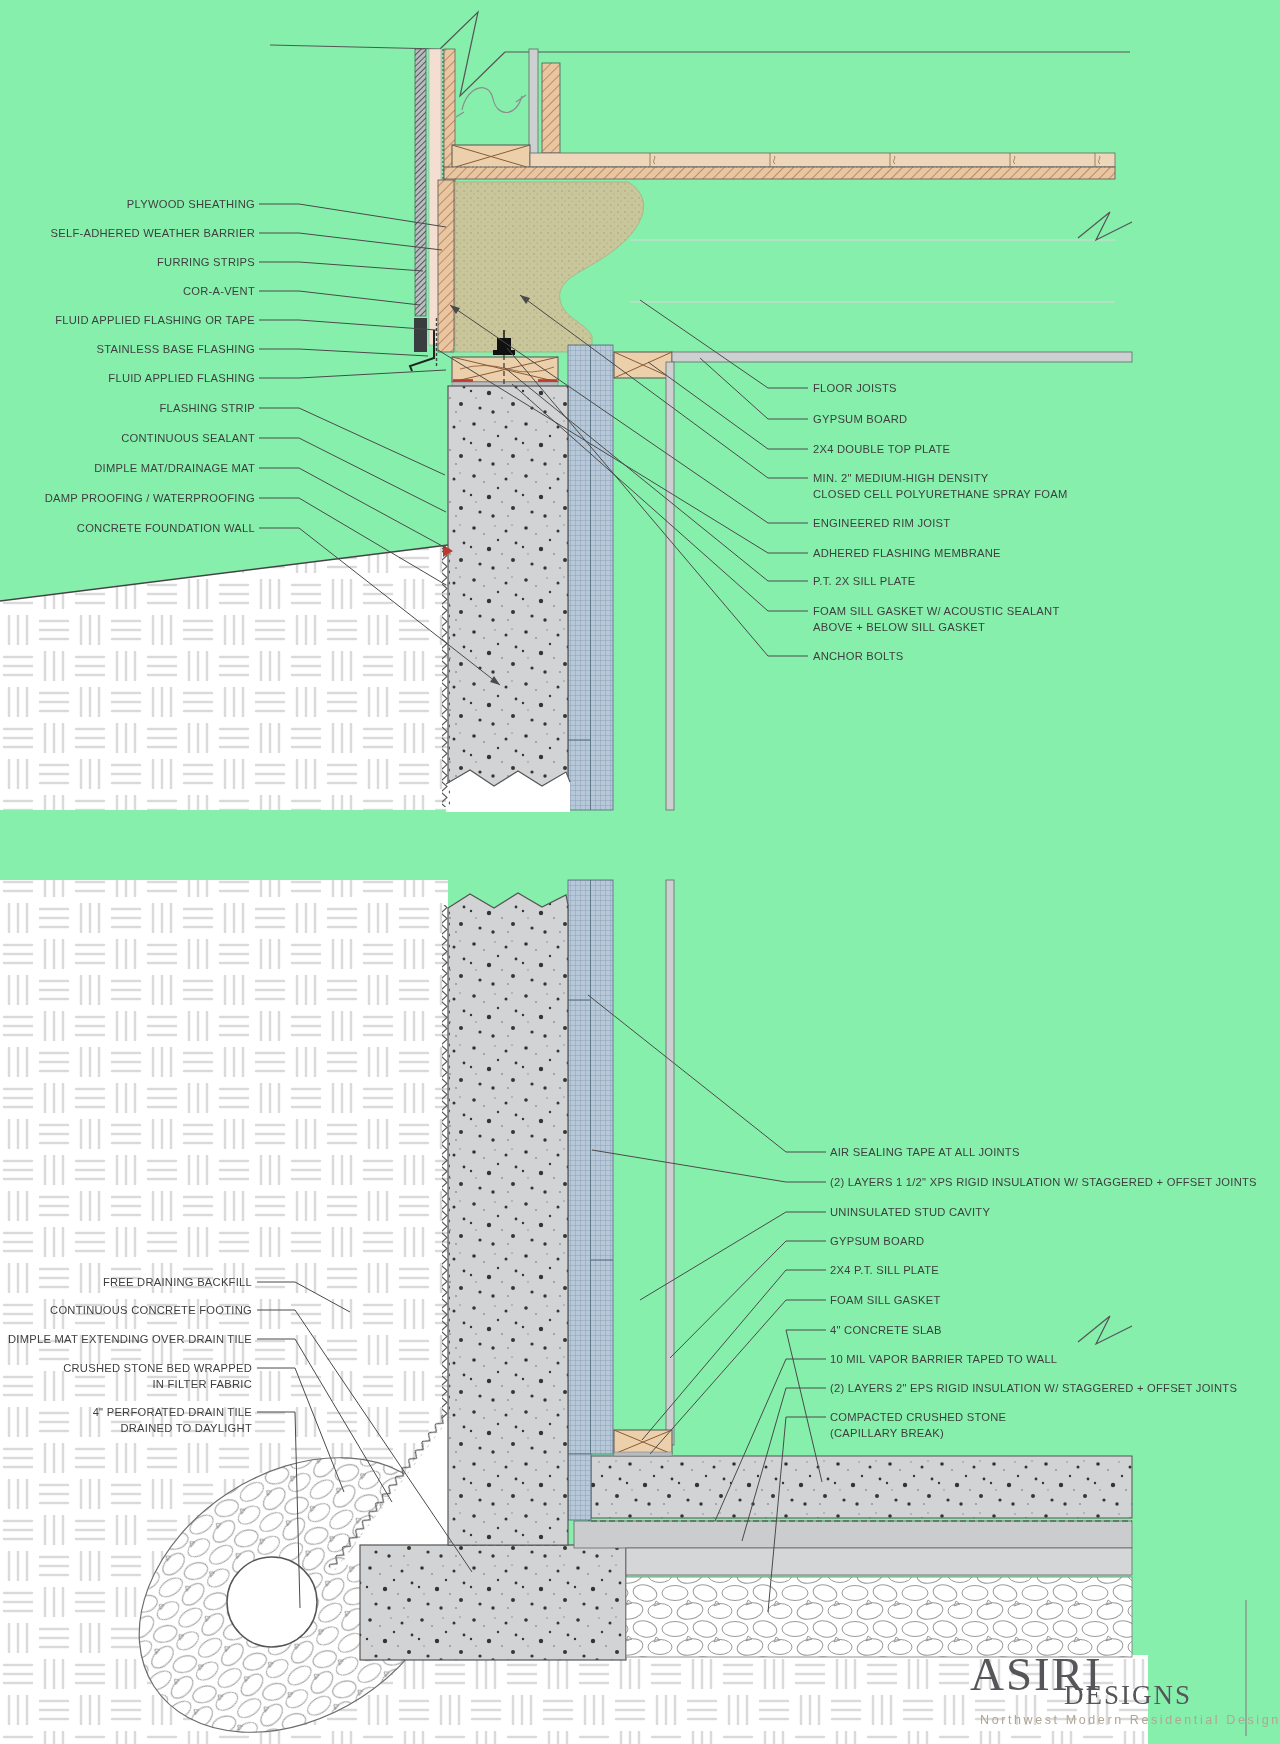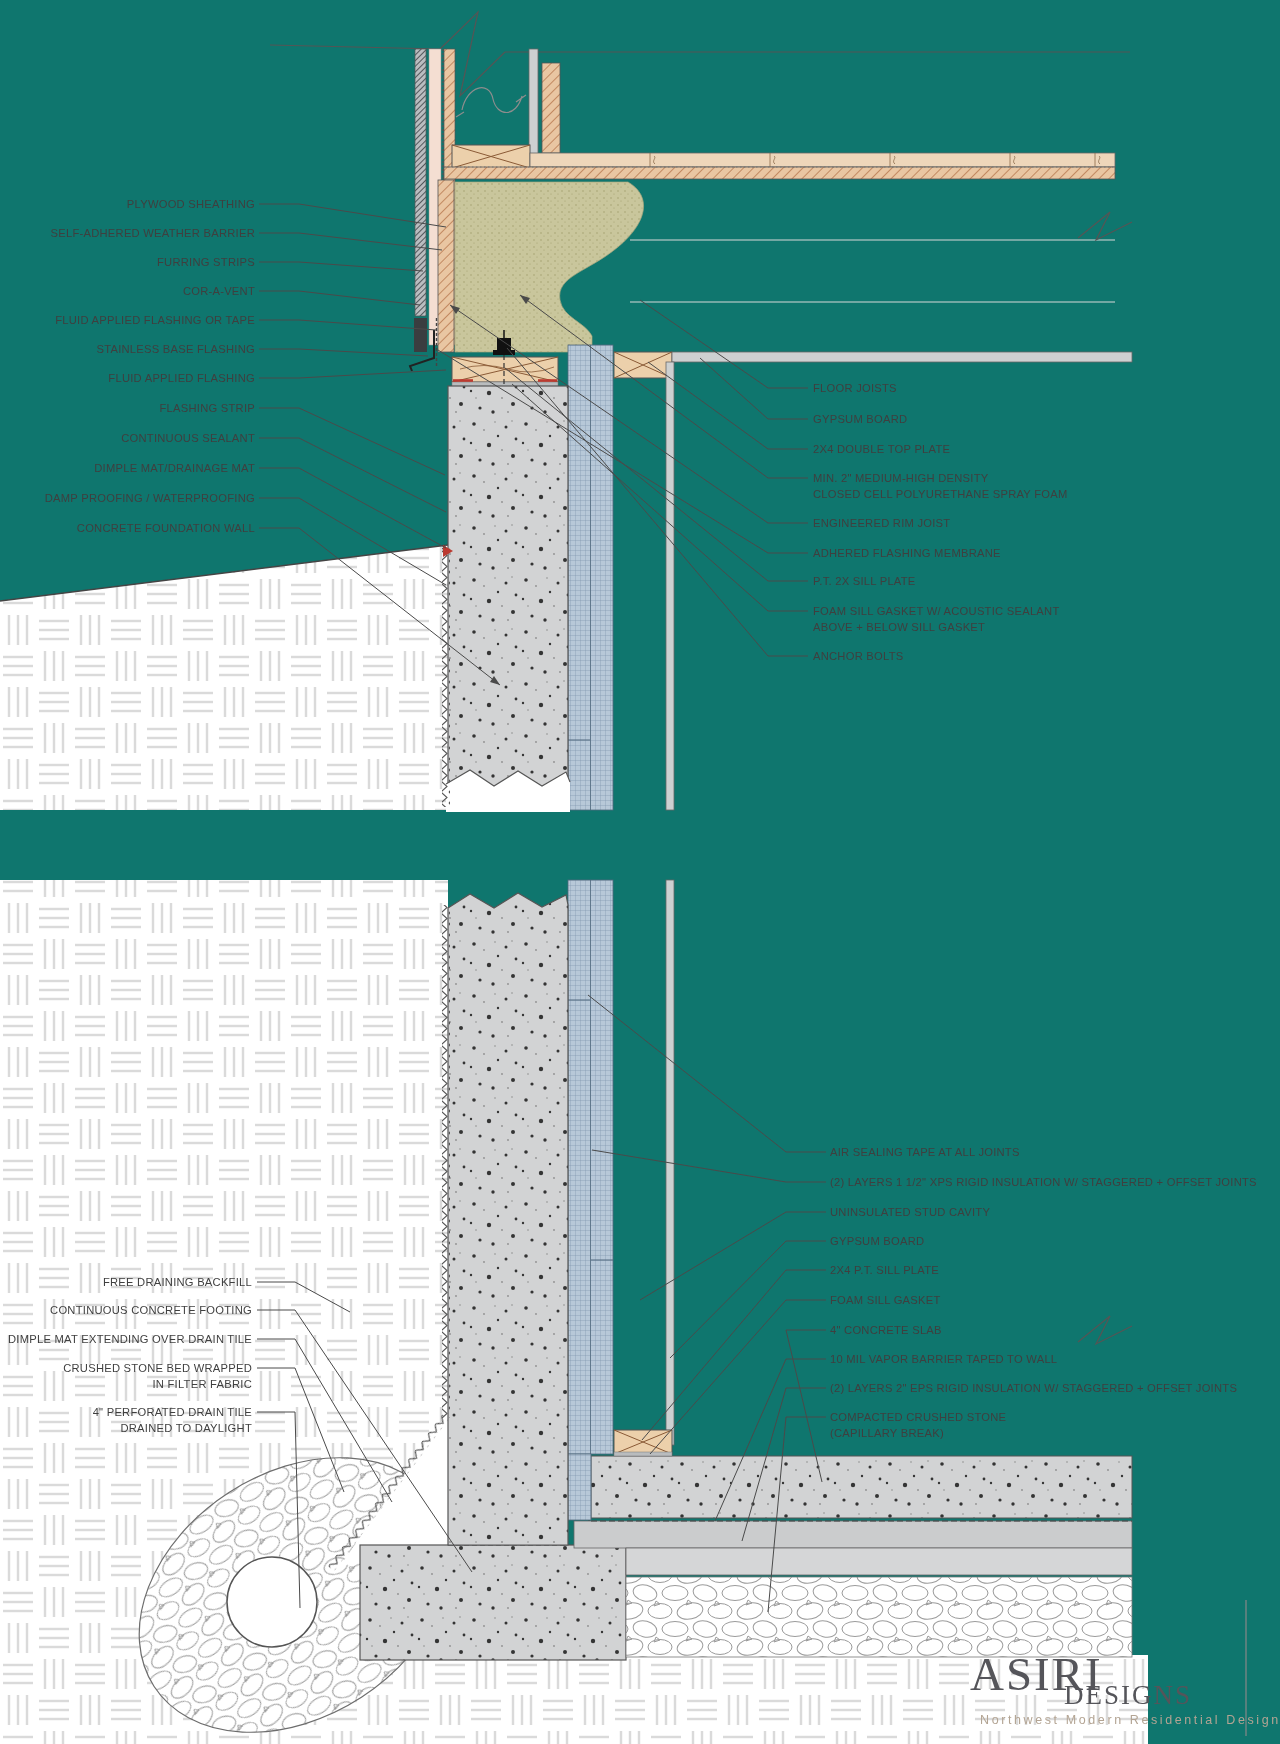--- a/index.html
+++ b/index.html
@@ -1,16 +1,16 @@
 <!DOCTYPE html>
 <html><head>
 <meta charset="utf-8">
 <style>
   html,body{margin:0;padding:0;background:#ffffff;}
-  .stage{position:relative;width:1280px;height:1744px;background:#0f766e;overflow:hidden;
+  .stage{position:relative;width:1280px;height:1744px;background:#86efac;overflow:hidden;
          font-family:"Liberation Sans", sans-serif;}
   svg{position:absolute;left:0;top:0;}
   text.callout{font-family:"Liberation Sans", sans-serif;font-size:11.2px;letter-spacing:.25px;fill:#3f3f3f;}
   text.logo-main{font-family:"Liberation Serif", serif;font-size:47px;fill:#55555a;letter-spacing:2px;}
   text.logo-sub{font-family:"Liberation Serif", serif;font-size:27px;fill:#55555a;letter-spacing:2px;}
   text.logo-tag{font-family:"Liberation Sans", sans-serif;font-size:12.5px;fill:#b3a493;letter-spacing:2.6px;}
   .ldr{stroke:#4a4a4a;stroke-width:1;fill:none;}
 </style>
 </head>
 <body>

